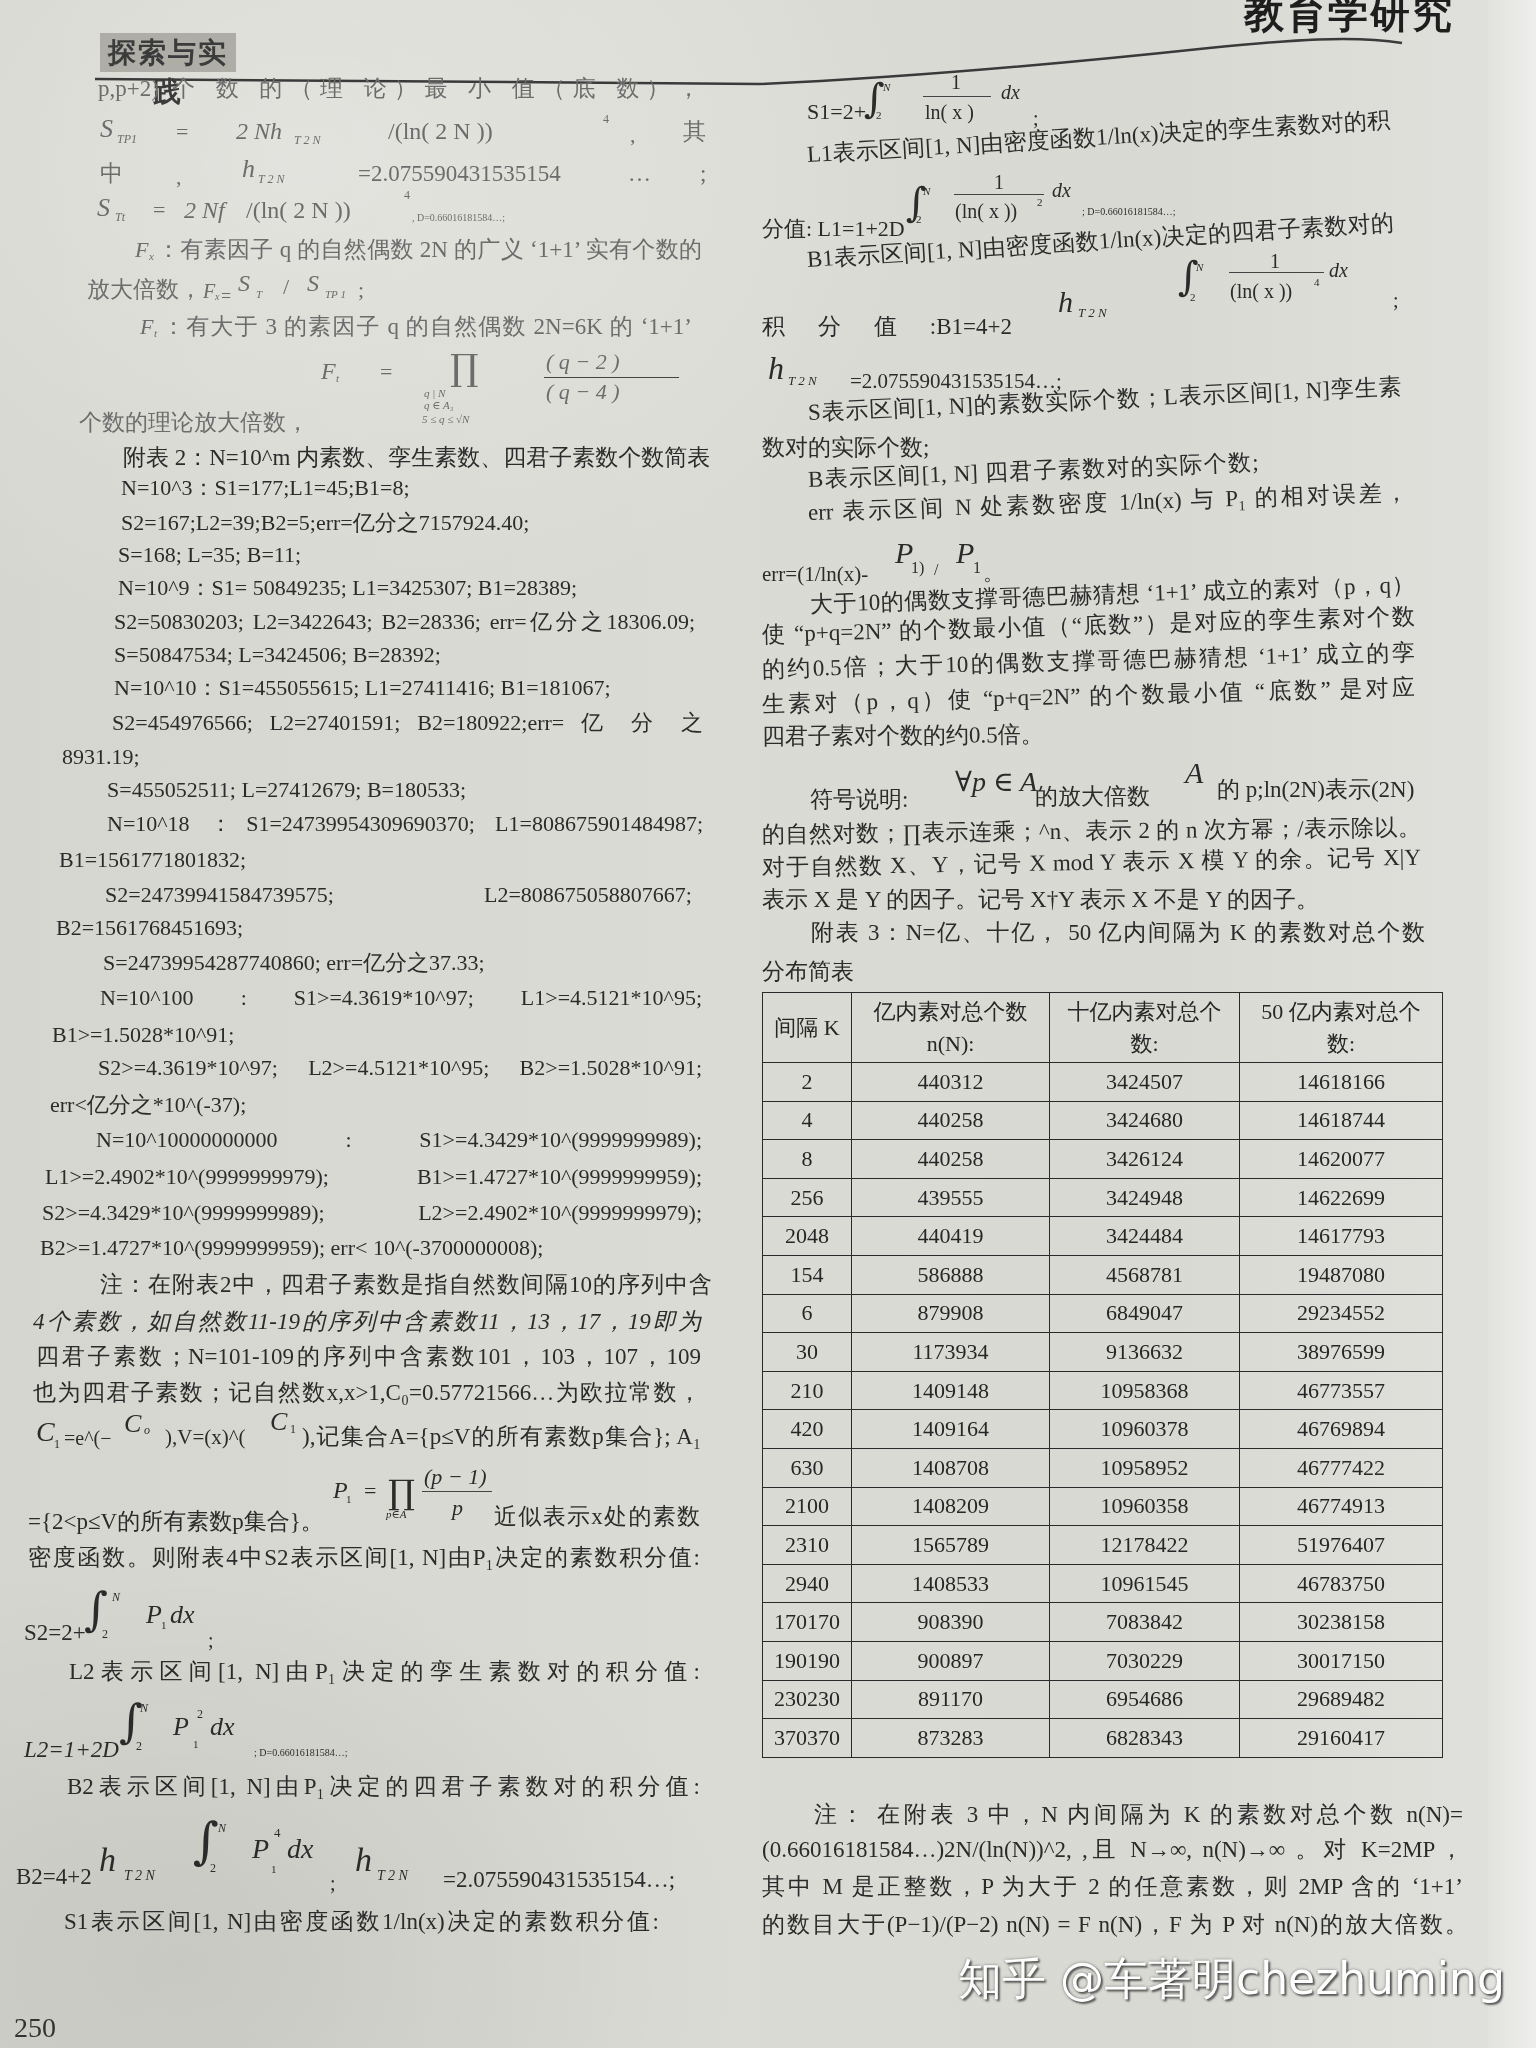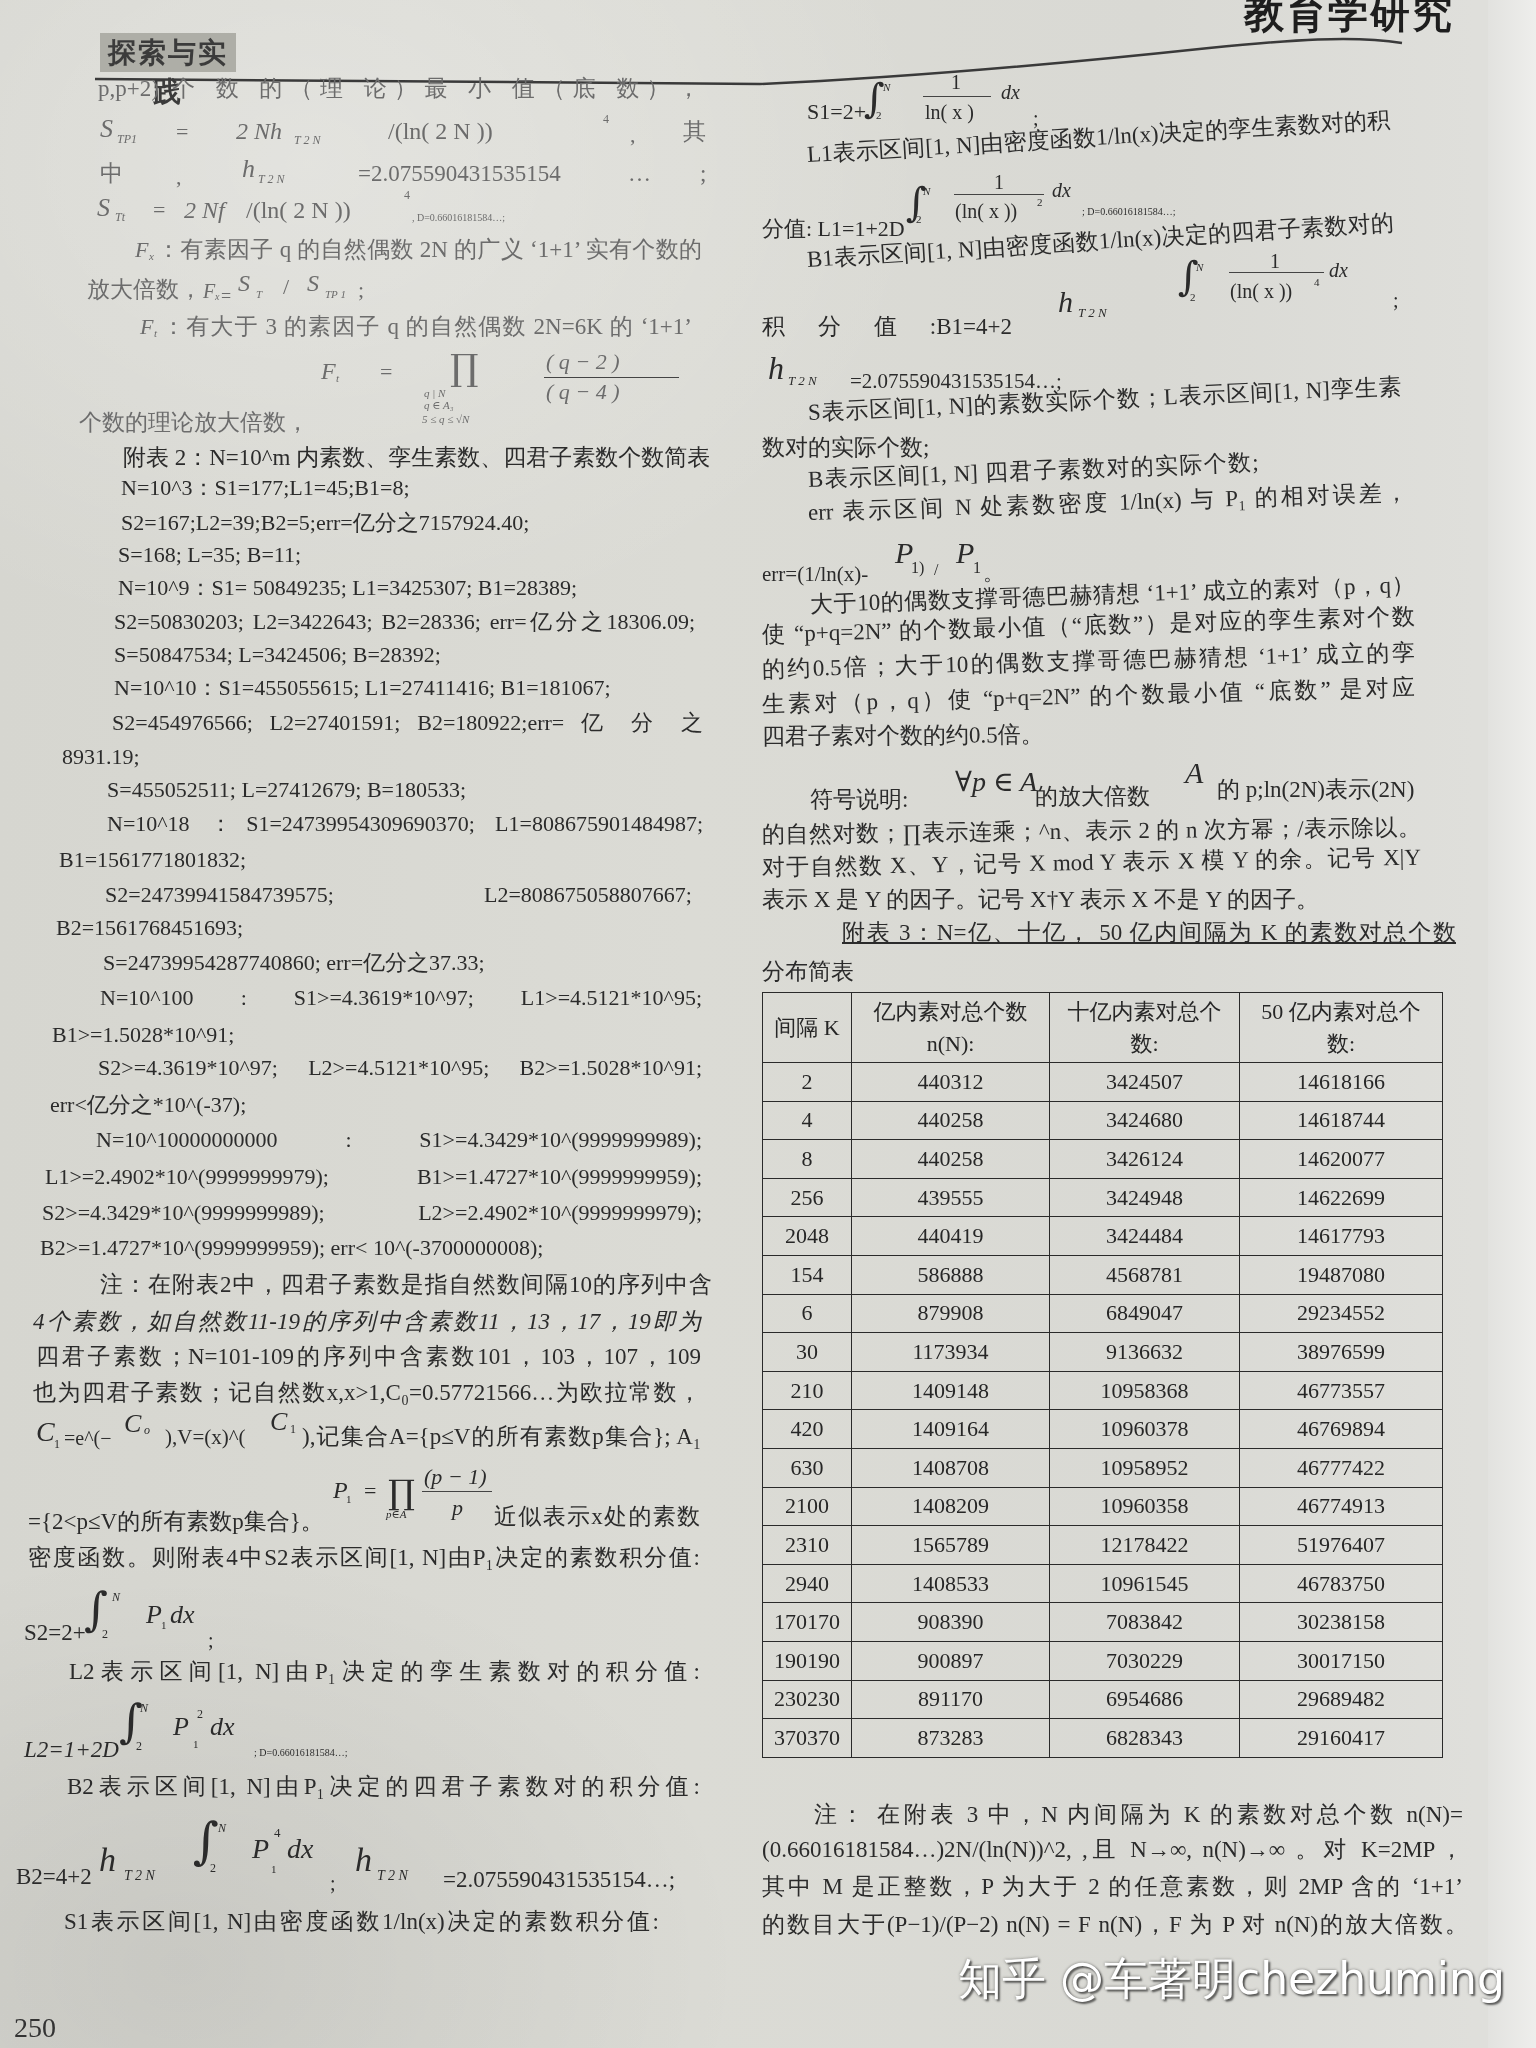--- a/index.html
+++ b/index.html
@@ -307,21 +307,21 @@
     <span class="a it" style="left:955px;top:768px;font-size:28px;">∀p  ∈  A</span>
     <span class="ln" style="left:1035px;top:783px;">的放大倍数</span>
     <span class="a it" style="left:1185px;top:758px;font-size:30px;">A</span>
     <span class="ln" style="left:1217px;top:776px;">的 p;ln(2N)表示(2N)</span>
   </div>
 
   <div class="ln j rot" style="left:762px;top:821px;width:659px;transform:rotate(-0.6deg);">的自然对数；∏表示连乘；^n、表示 2 的 n 次方幂；/表示除以。</div>
   <div class="ln j rot" style="left:762px;top:854px;width:659px;transform:rotate(-0.9deg);">对于自然数 X、Y，记号 X mod Y 表示 X 模 Y 的余。记号 X|Y</div>
   <div class="ln" style="left:762px;top:886px;">表示 X 是 Y 的因子。记号 X†Y 表示 X 不是 Y 的因子。</div>
 
-  <div class="ln j" style="left:842px;top:919px;width:614px;text-decoration:underline;">附表 3：N=亿、十亿， 50 亿内间隔为 K 的素数对总个数</div>
+  <div class="ln j" style="left:811px;top:919px;width:614px;">附表 3：N=亿、十亿， 50 亿内间隔为 K 的素数对总个数</div>
   <div class="ln" style="left:762px;top:958px;">分布简表</div>
 
   <table class="t3">
     <colgroup>
         <col style="width:89px">
         <col style="width:198px">
         <col style="width:190px">
         <col style="width:203px">
       </colgroup>
     <thead>

